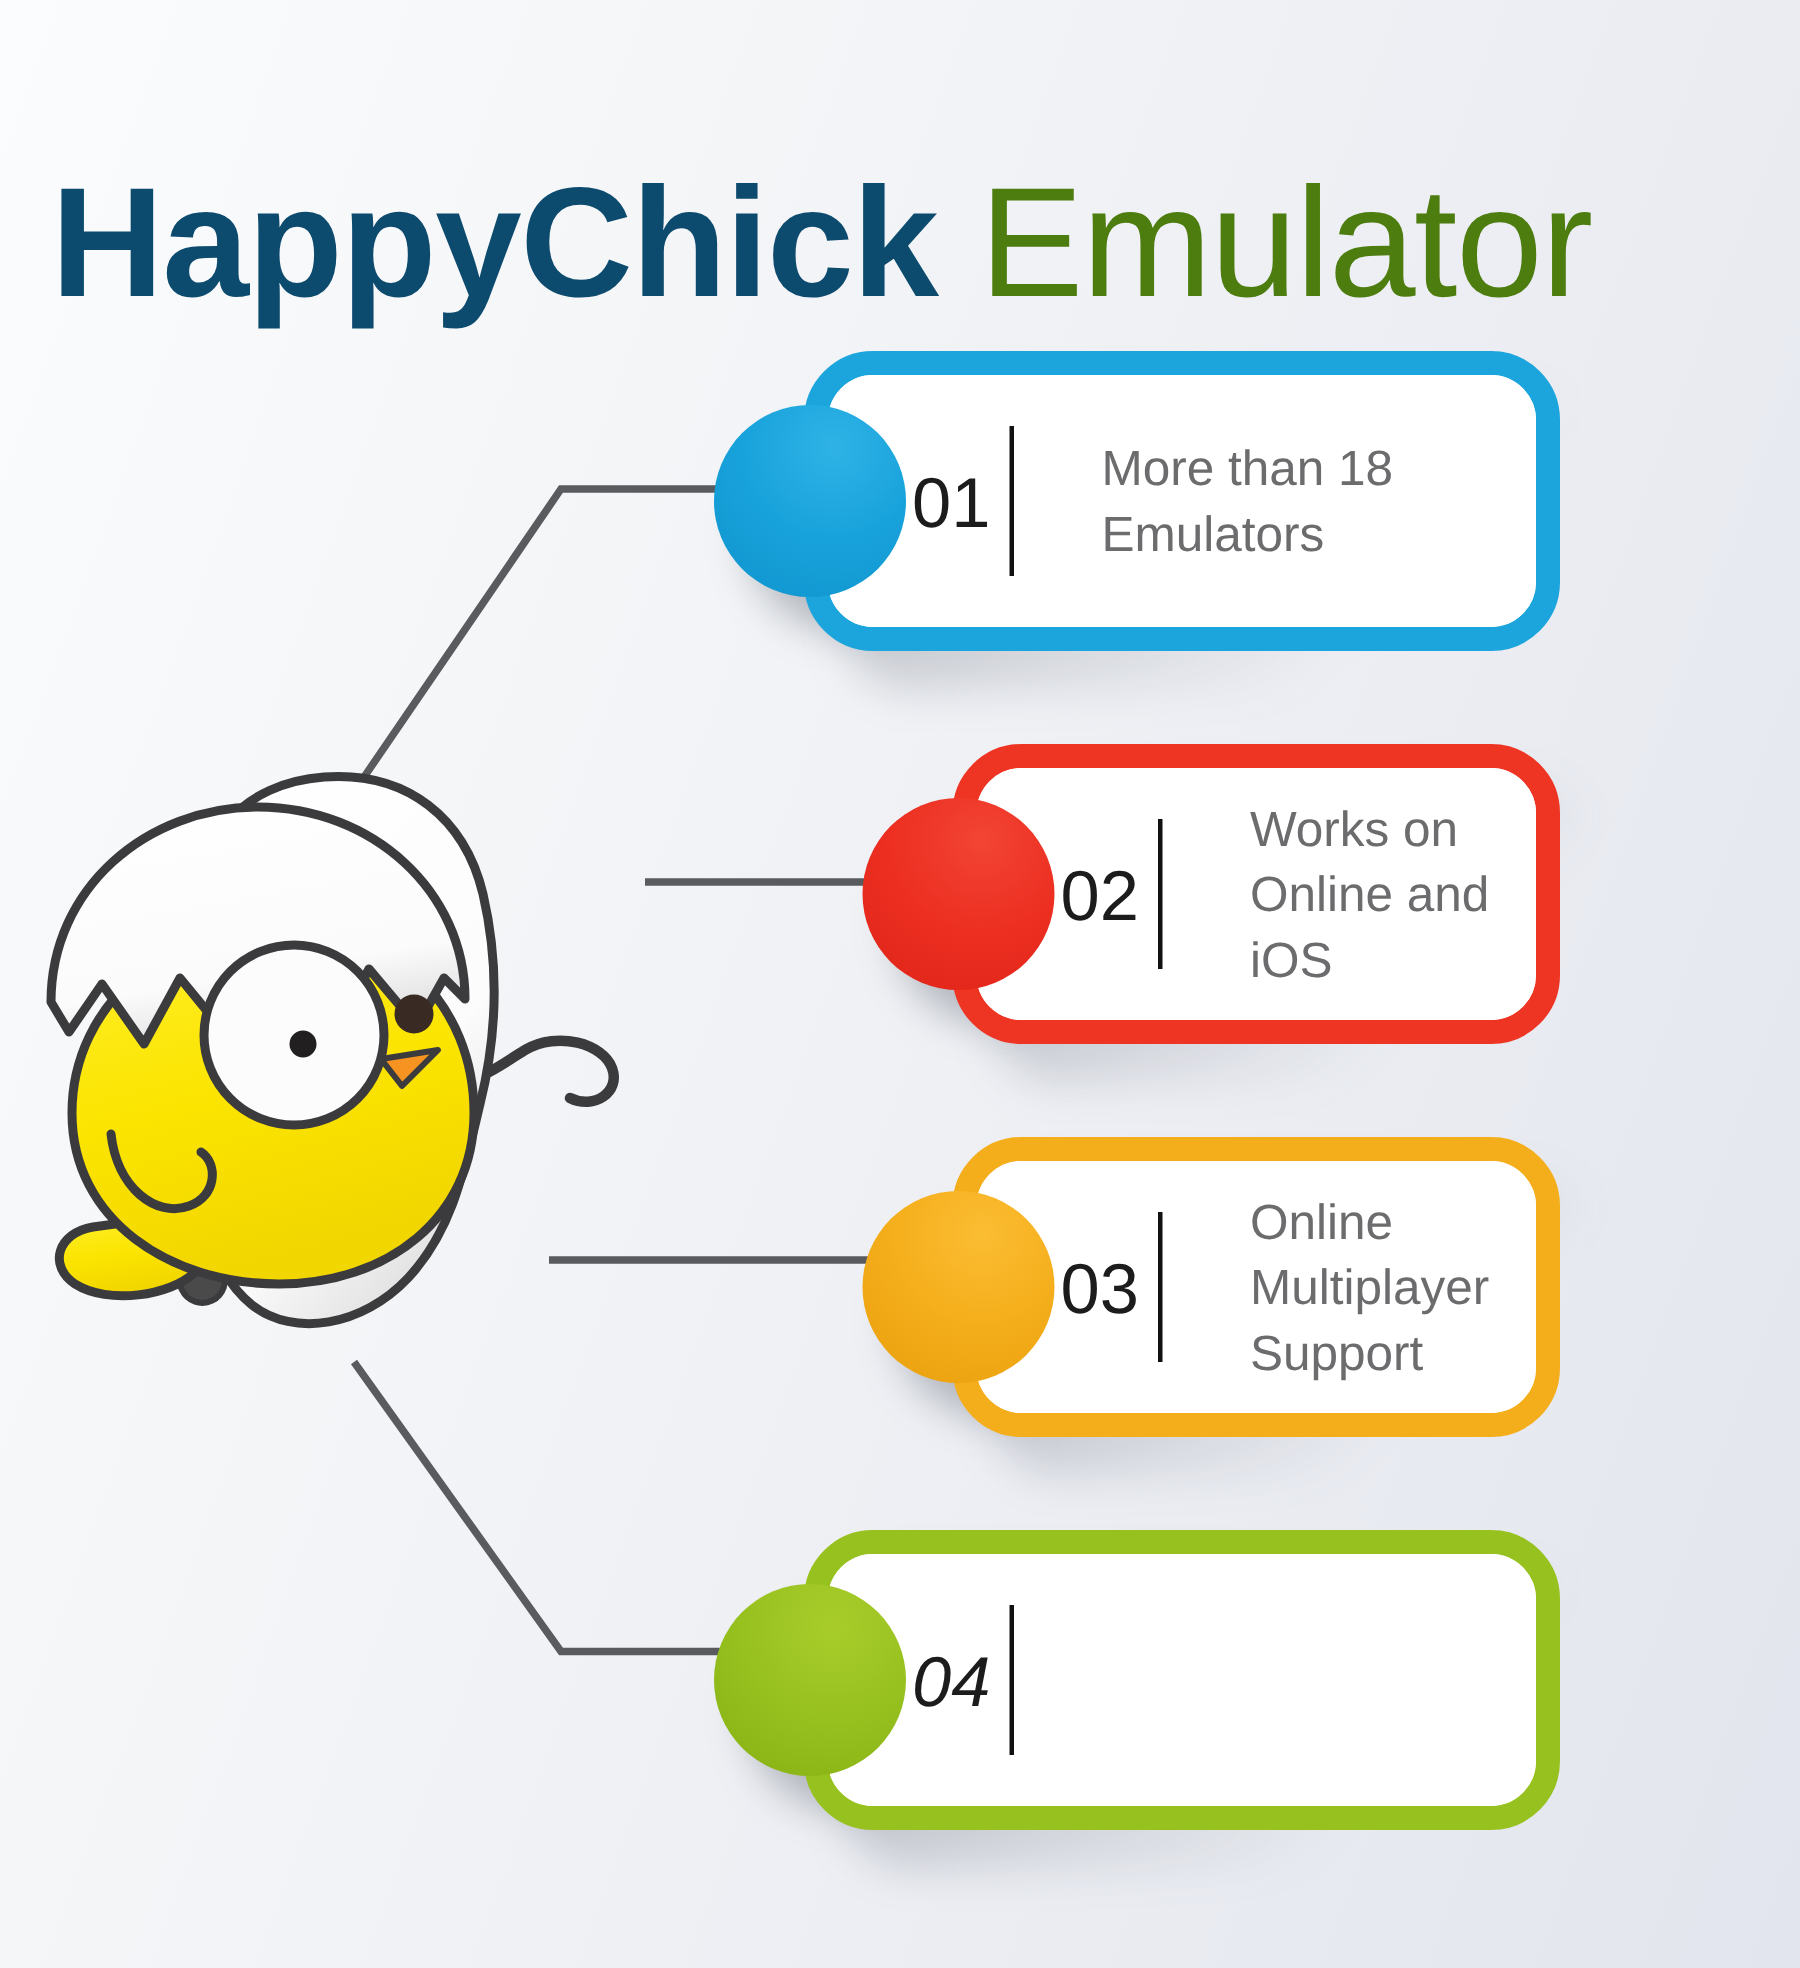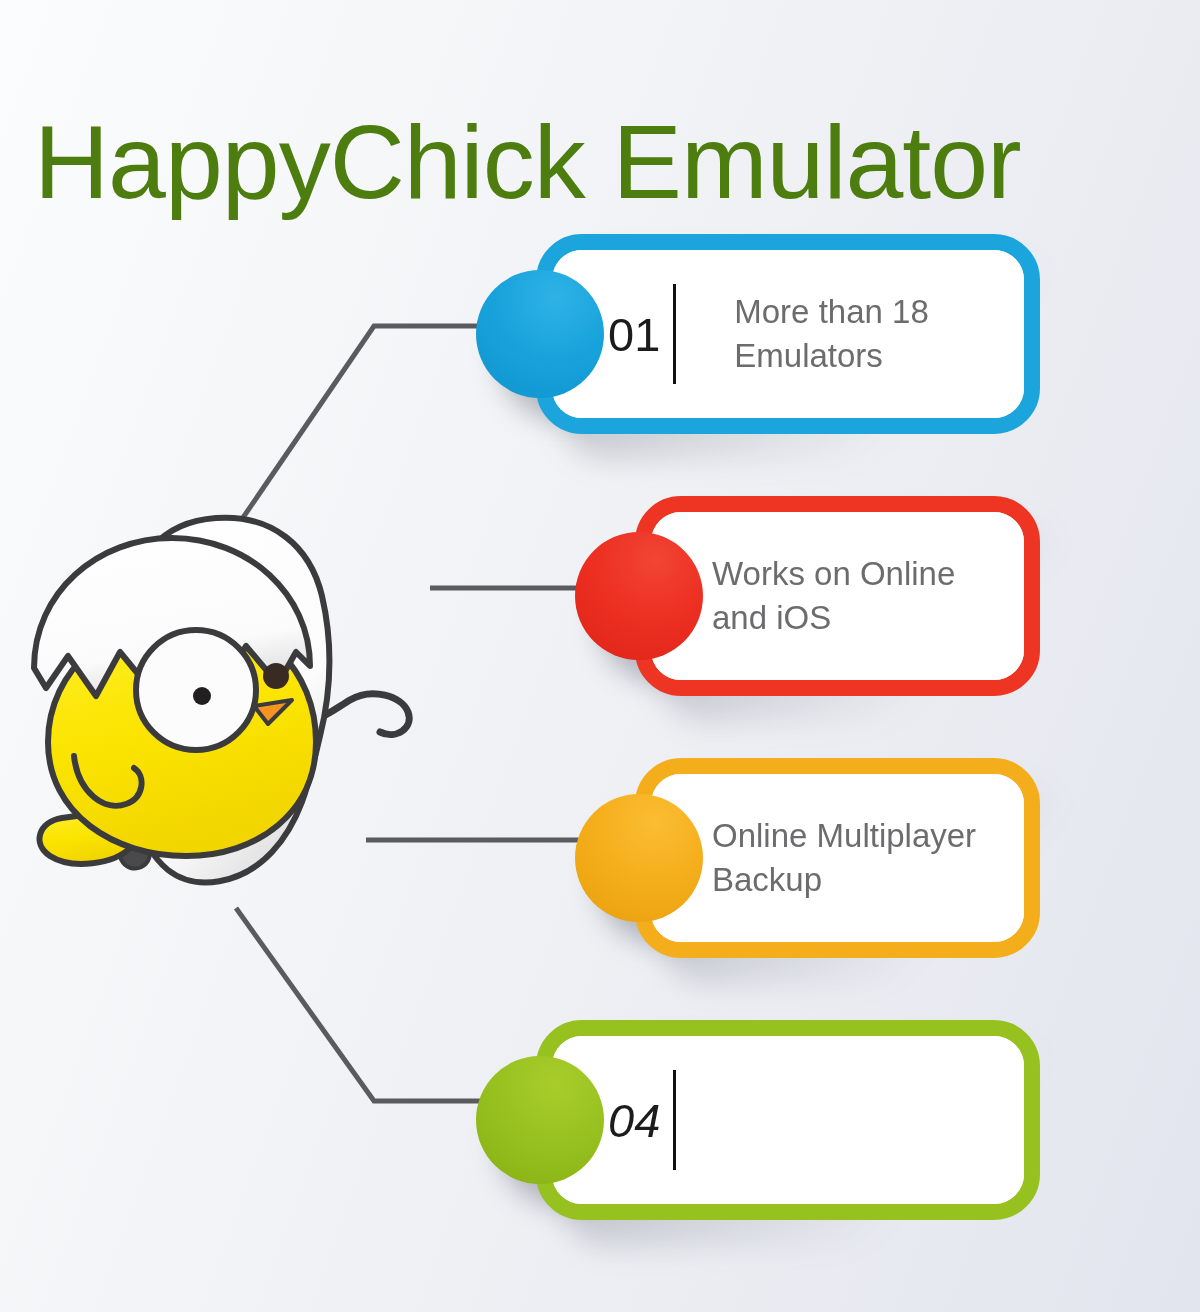--- a/index.html
+++ b/index.html
@@ -21,22 +21,22 @@
     position: absolute;
     left: 34px;
     top: 34px;
     width: 1140px;
     white-space: nowrap;
     font-size: 104px;
     line-height: 1.12;
     letter-spacing: -1px;
   }
   .title .bold {
-    font-weight: 400;
-    color: #4d7c0f;
+    font-weight: 700;
+    color: #0c4a6e;
   }
   .title .light {
     font-weight: 300;
     color: #4d7c0f;
   }
 
   
   .mascot {
     position: absolute;
     left: 10px;
@@ -258,34 +258,36 @@
     </div>
   </div>
   <div class="bullet"></div>
 </div>
 
 <div class="row" id="row2">
   <div class="longshadow"></div>
   <div class="bulletshadow"></div>
   <div class="card">
     <div class="card-inner">
+      <div class="num">02</div>
       <div class="divider"></div>
       <div class="desc">Works on Online and iOS</div>
     </div>
   </div>
   <div class="bullet"></div>
 </div>
 
 <div class="row" id="row3">
   <div class="longshadow"></div>
   <div class="bulletshadow"></div>
   <div class="card">
     <div class="card-inner">
+      <div class="num">03</div>
       <div class="divider"></div>
-      <div class="desc">Online Multiplayer Backup</div>
+      <div class="desc">Online Multiplayer Support</div>
     </div>
   </div>
   <div class="bullet"></div>
 </div>
 
 <div class="row" id="row4">
   <div class="longshadow"></div>
   <div class="bulletshadow"></div>
   <div class="card">
     <div class="card-inner">

